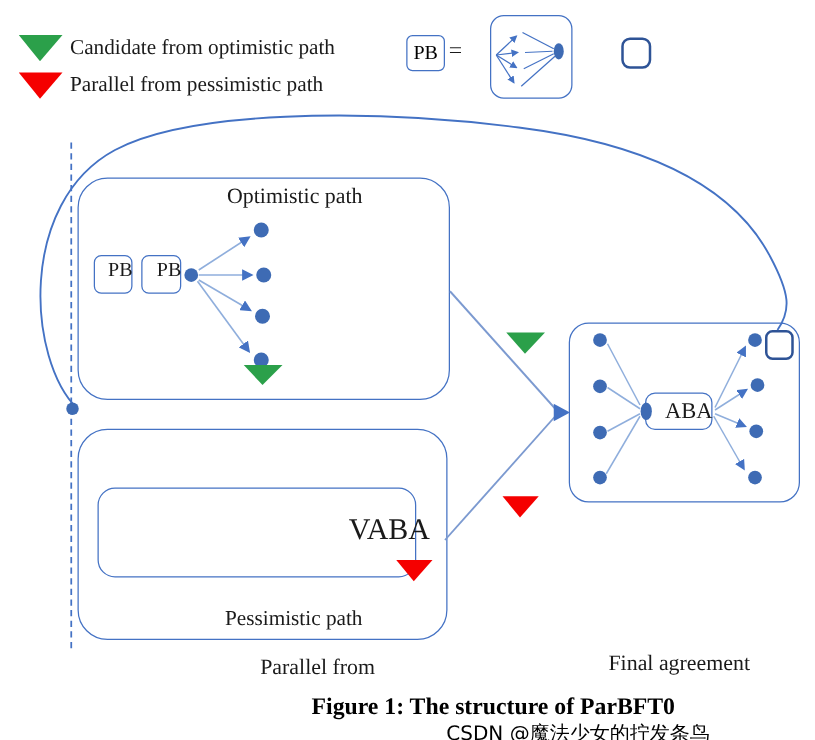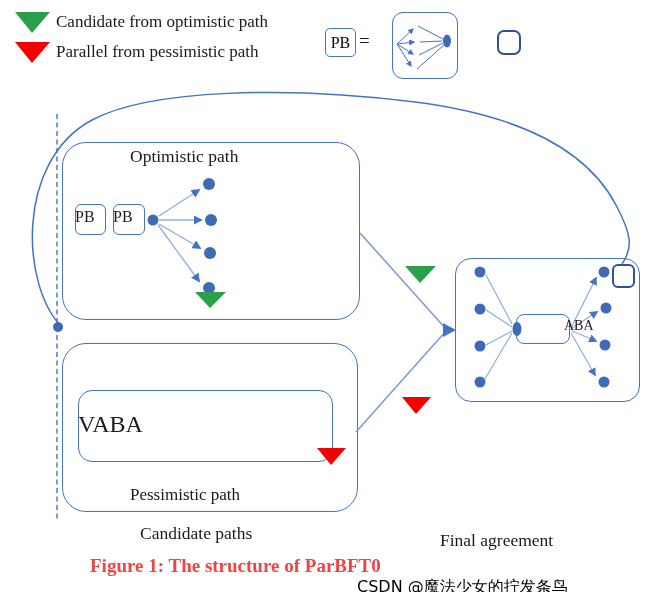--- a/index.html
+++ b/index.html
@@ -15,36 +15,36 @@
   .box {
     position: absolute;
     border: 1.4px solid #4472C4;
     background: transparent;
   }
   .label {
     position: absolute;
     color: #1a1a1a;
     white-space: nowrap;
   }
-  .center { text-align: left; font-family: Liberation Serif, serif; }
+  .center { text-align: right; font-family: Liberation Serif, serif; }
   #vector-layer {
     position: absolute;
     left: 0; top: 0;
     width: 652px; height: 592px;
     z-index: 3;
     pointer-events: none;
   }
   .boxes-layer { z-index: 2; }
   .text-layer  { z-index: 4; }
-  .legend-row { position: absolute; display: flex; align-items: flex-start; }
+  .legend-row { position: absolute; display: flex; align-items: flex-start; margin-top: 16px; }
   .caption {
     position: absolute;
     font-weight: bold;
     font-size: 19px;
-    color: #ef4444;
+    color: #000000;
     z-index: 4;
   }
   .watermark {
     position: absolute;
     font-size: 16px;
     color: #000000;
     z-index: 5;
     font-family: "DejaVu Sans", sans-serif;
     white-space: nowrap;
     margin-top: 16px;
@@ -161,20 +161,20 @@
       <circle cx="604" cy="382" r="5.5" fill="#3E6BB4"></circle>
       <ellipse cx="517" cy="329" rx="4.5" ry="7" fill="#3E6BB4"></ellipse>
     </g>
   </svg>
 
   <div class="label text-layer center" style="left:130px; top:146px; width:160px; font-size:17.5px;">Optimistic path</div>
   <div class="label text-layer center" style="left:75px; top:208px; width:31px; font-size:16px;">PB</div>
   <div class="label text-layer center" style="left:113px; top:208px; width:32px; font-size:16px;">PB</div>
   <div class="label text-layer center" style="left:78px; top:411px; width:266px; font-size:24px;">VABA</div>
   <div class="label text-layer center" style="left:130px; top:485px; width:160px; font-size:17px;">Pessimistic path</div>
-  <div class="label text-layer center" style="left:516px; top:318px; width:54px; font-size:14px;margin-left:48px;">ABA</div>
-  <div class="label text-layer center" style="left:140px; top:523px; width:160px; font-size:17.5px;">Candidate paths</div>
-  <div class="label text-layer center" style="left:440px; top:520px; width:160px; font-size:17.5px;margin-top:10px;">Final agreement</div>
+  <div class="label text-layer center" style="left:516px; top:318px; width:54px; font-size:18px;">ABA</div>
+  <div class="label text-layer center" style="left:140px; top:523px; width:160px; font-size:17.5px;">Parallel from</div>
+  <div class="label text-layer center" style="left:440px; top:520px; width:160px; font-size:17.5px;">Final agreement</div>
 
   <div class="caption center" style="left:90px; top:555px; width:450px;">Figure 1: The structure of ParBFT0</div>
   <div class="watermark" style="left:357px; top:561px;">CSDN @魔法少女的拧发条鸟</div>
 
 </div>
 
 </body></html>

